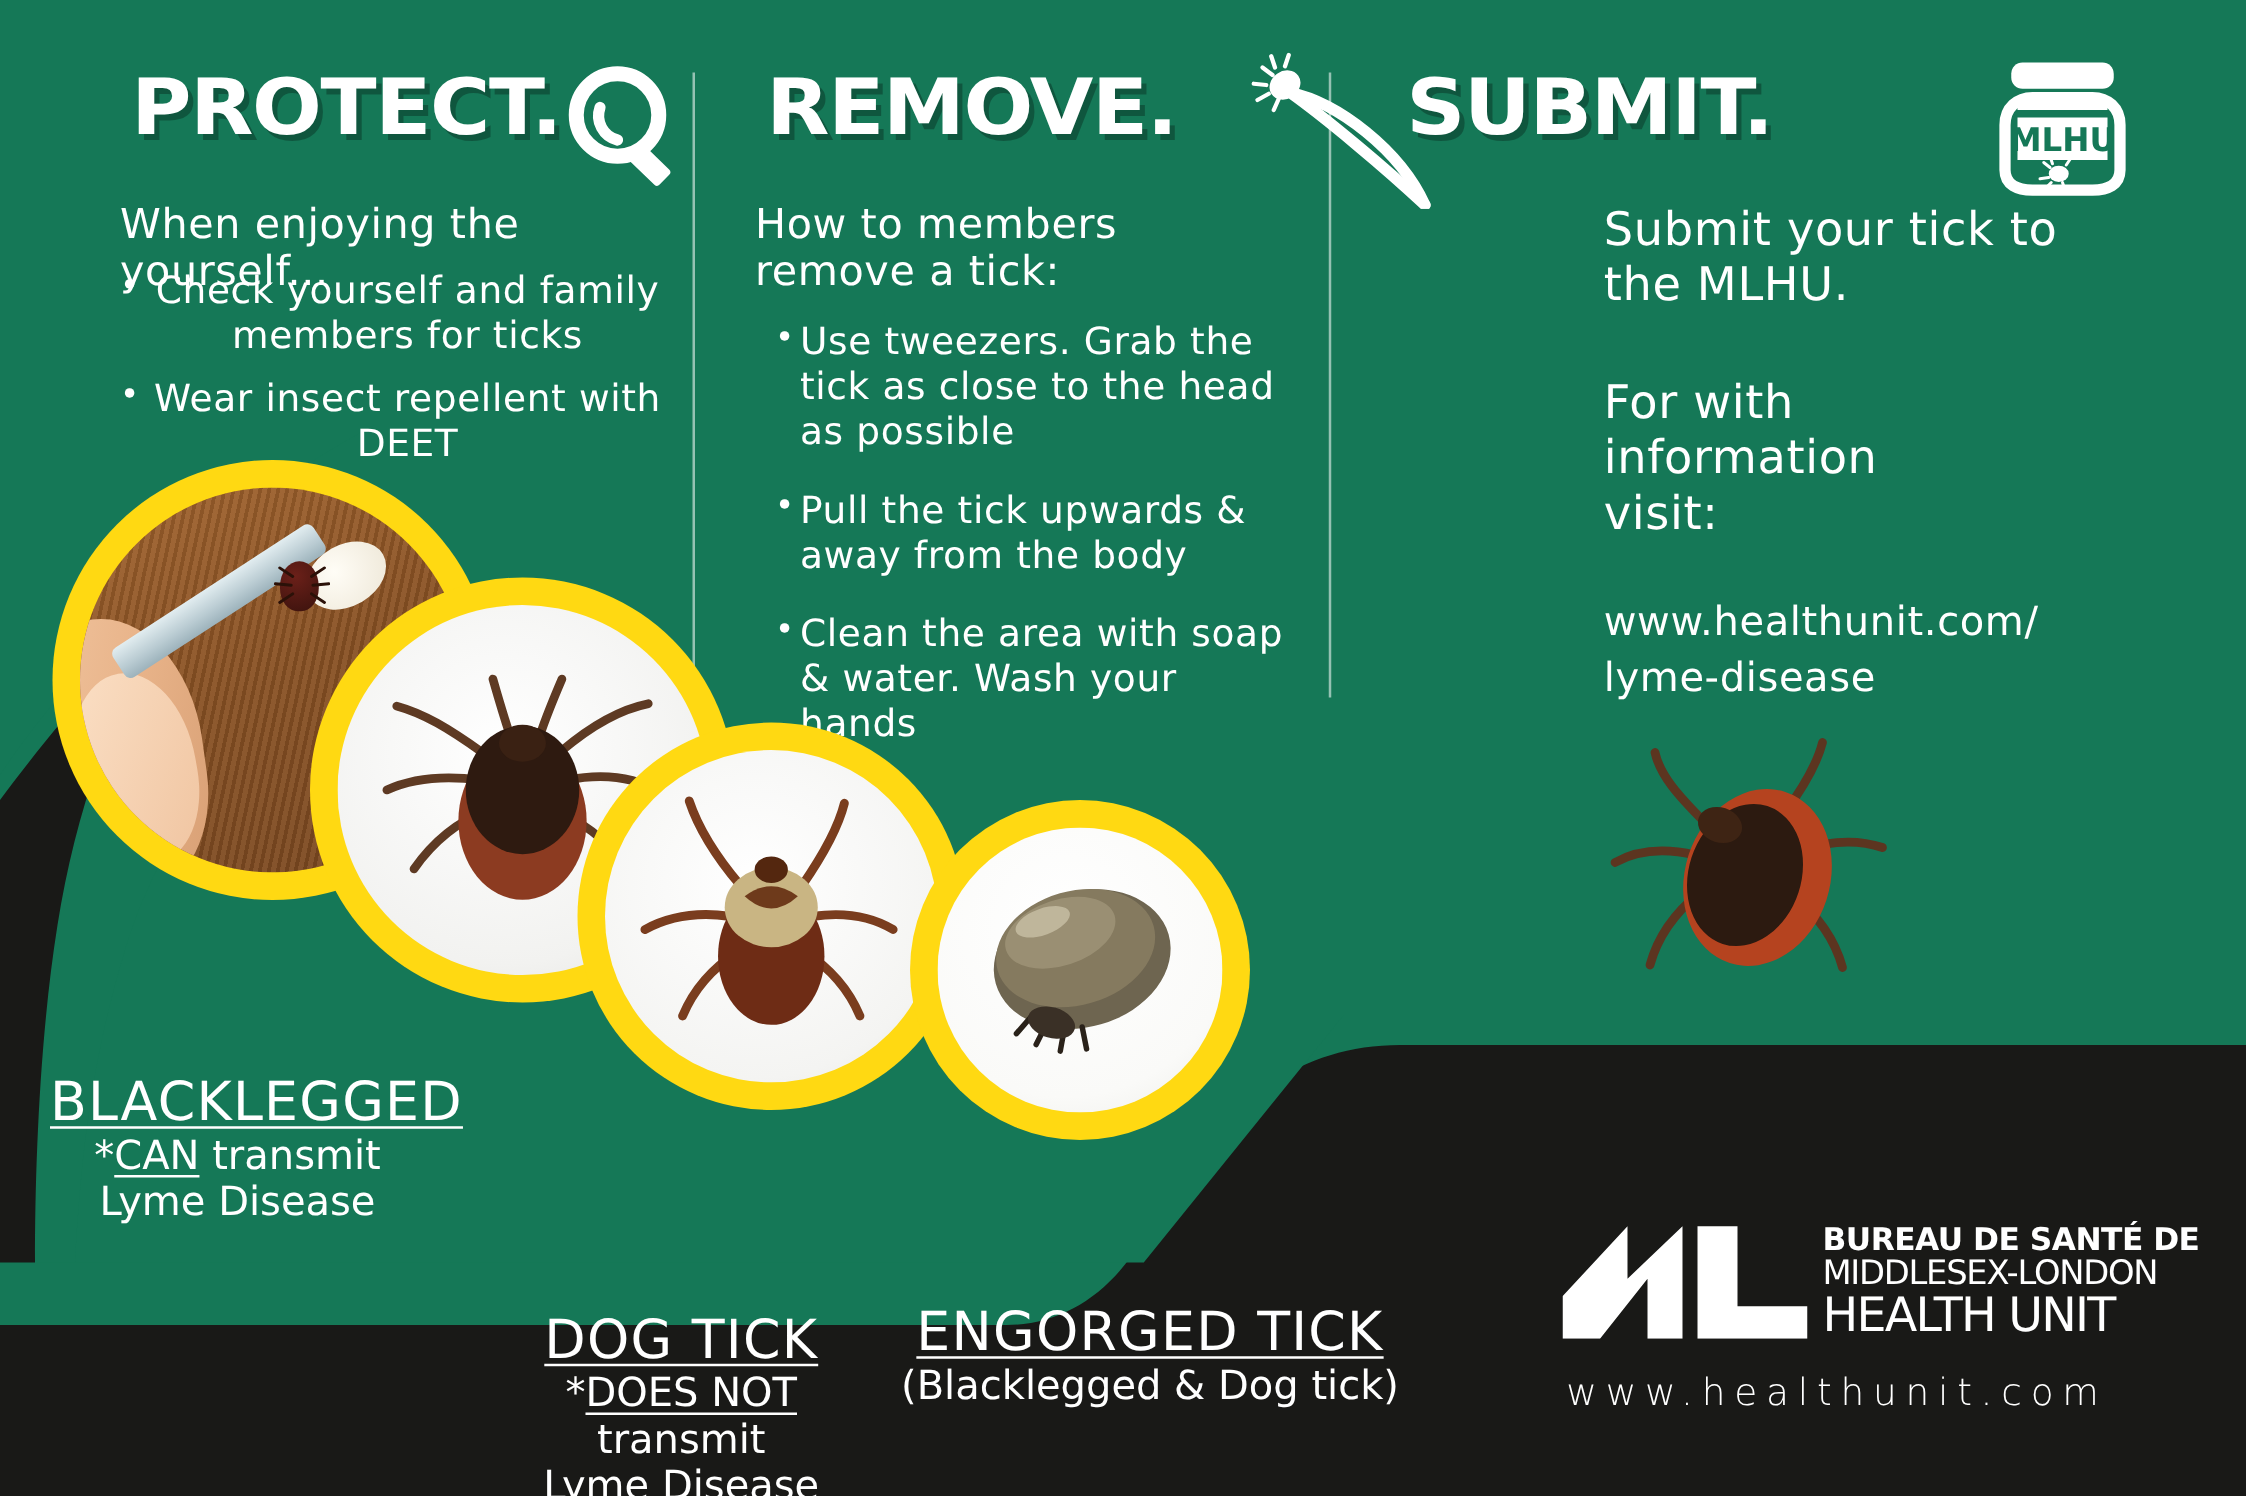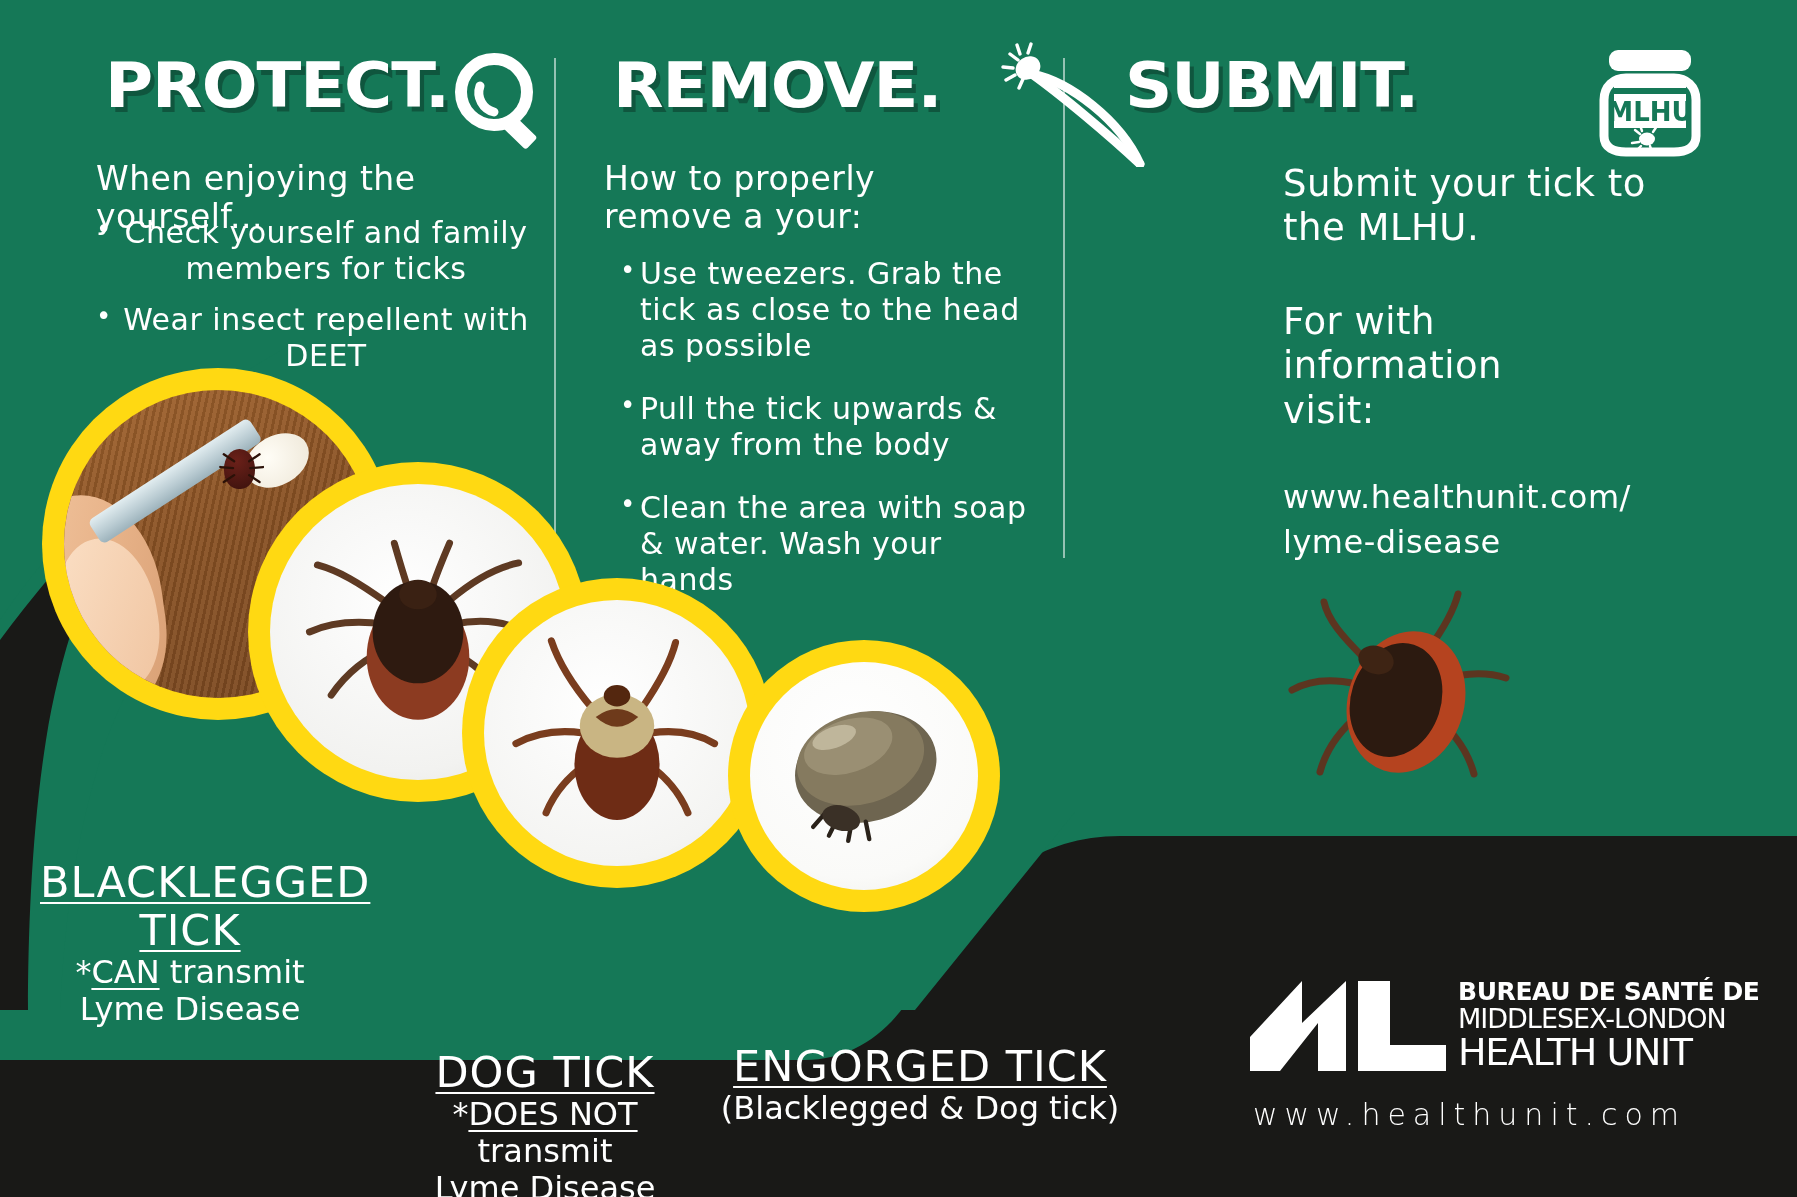--- a/index.html
+++ b/index.html
@@ -119,21 +119,21 @@
         <path d="M32 32 C60 52 108 92 140 122"></path>
         <path d="M32 32 C70 40 120 78 140 122"></path>
       </g>
       <g fill="#fff">
         <ellipse cx="28" cy="26" rx="13" ry="11" transform="rotate(-35 28 26)"></ellipse>
         <path d="M18 18 l-8 -6 M20 12 l-3 -9 M28 11 l3 -9 M13 26 l-10 -1 M15 33 l-9 5 M23 37 l-4 9" stroke="#fff" stroke-width="3.4" stroke-linecap="round"></path>
       </g>
     </svg>
   </div>
 
-  <div class="hand lead" style="position:absolute;left:604px;top:160px;width:330px;">How to properly remove a your:</div>
+  <div class="hand lead" style="position:absolute;left:604px;top:160px;width:330px;">How to members remove a tick:</div>
 
   <ul class="hand bul" style="position:absolute;left:620px;top:256px;width:410px;">
     <li style="margin-bottom:27px;">Use tweezers. Grab the tick as close to the head as possible</li>
     <li style="margin-bottom:27px;">Pull the tick upwards &amp; away from the body</li>
     <li>Clean the area with soap &amp; water. Wash your hands</li>
   </ul>
 
   
   <div class="hdr" style="left:1125px;top:55px;">SUBMIT.</div>
 
@@ -275,21 +275,20 @@
       <ellipse cx="128" cy="120" rx="45" ry="58" transform="rotate(18 128 120)" fill="#2C1A10"></ellipse>
       <ellipse cx="108" cy="80" rx="18" ry="14" transform="rotate(18 108 80)" fill="#3E2414"></ellipse>
     </svg>
   </div>
 
   
 
   
   <div class="cap" style="left:40px;top:858px;width:300px;">
     <div class="t1 u">BLACKLEGGED</div>
-    <div class="t1 u">TICK</div>
     <div class="t2">
       <span>*</span><span class="u">CAN</span><span> transmit</span>
     </div>
     <div class="t2">Lyme Disease</div>
   </div>
 
 
   
   <div class="cap" style="left:395px;top:1000px;width:300px;margin-top:48px;">
     <div class="t1 u">DOG TICK</div>

